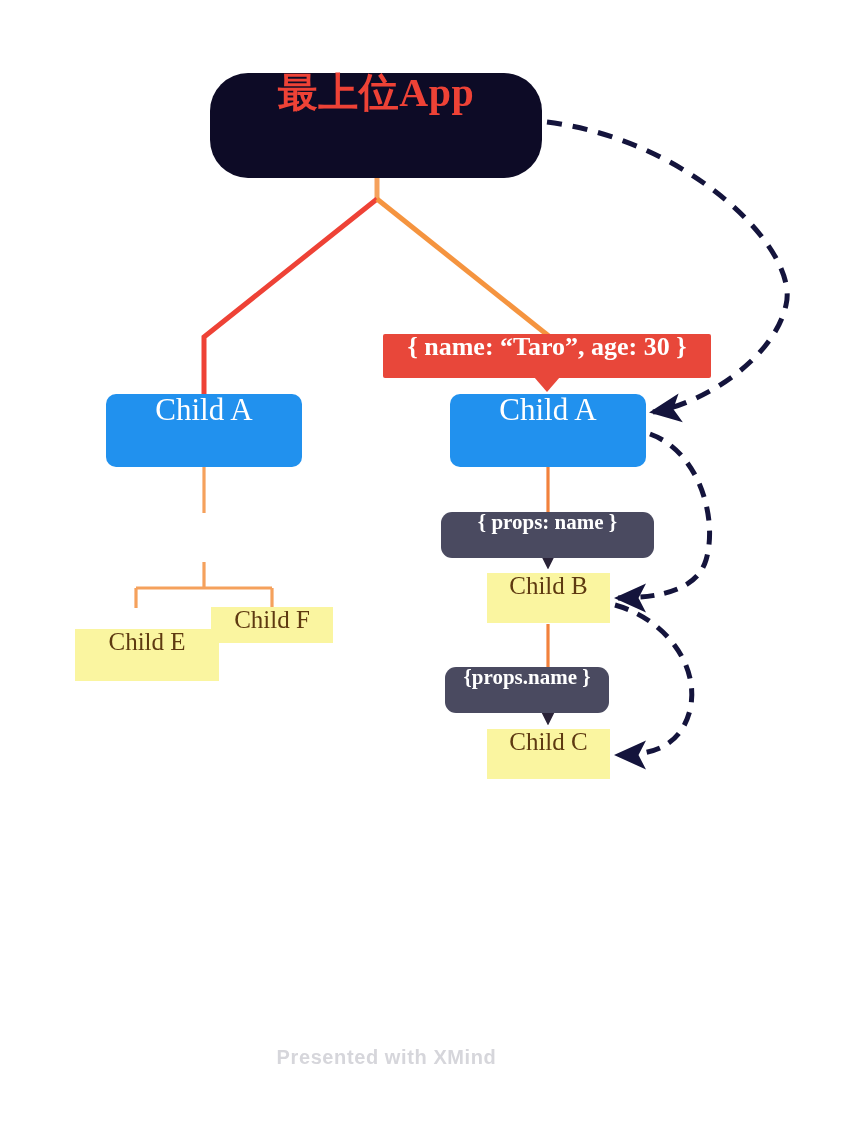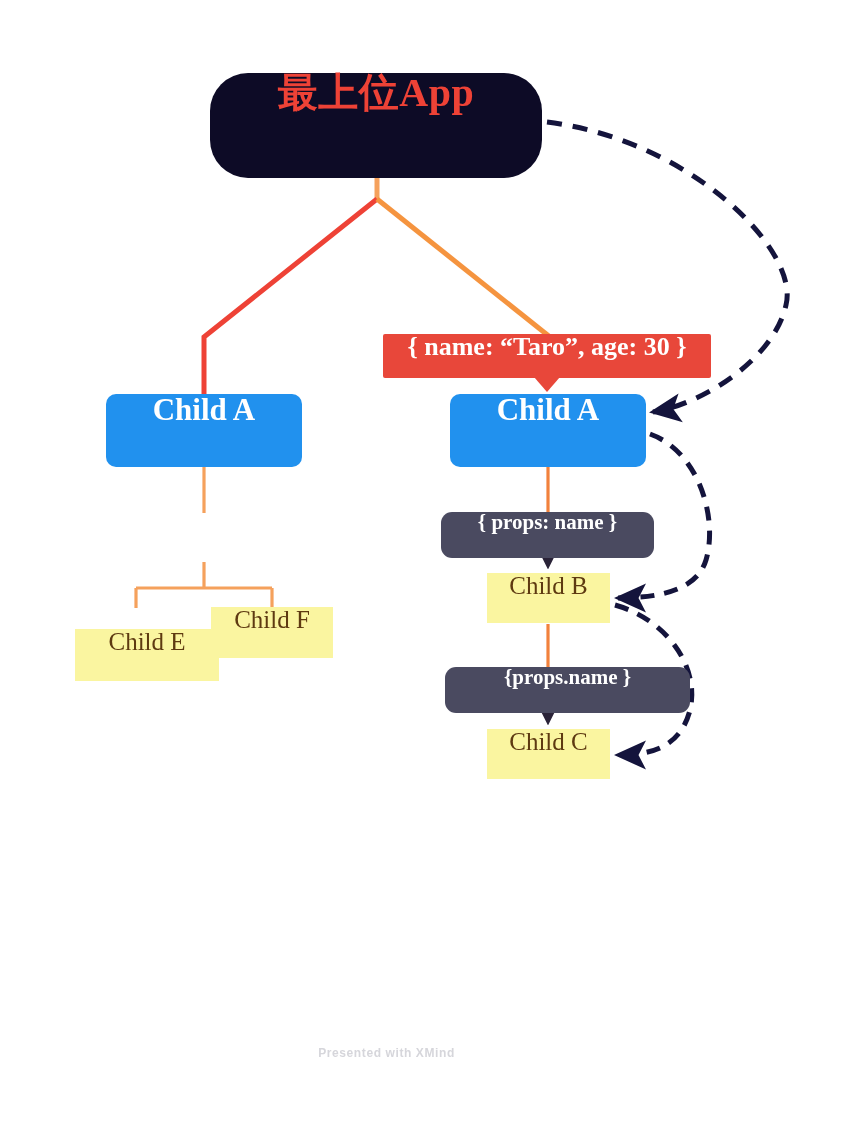--- a/index.html
+++ b/index.html
@@ -50,21 +50,21 @@
     font-weight: bold;
     font-size: 40px;
     letter-spacing: 0.5px;
   }
 
   
   .node-blue {
     background: #2191EE;
     border-radius: 10px;
     color: #ffffff;
-    font-weight: bold;
+    font-weight: normal;
     font-size: 31px;
   }
 
   
   .node-yellow {
     background: #FAF5A0;
     border-radius: 0;
     color: #5E3A11;
     font-weight: normal;
     font-size: 25px;
@@ -99,21 +99,21 @@
   }
 
   
   .watermark {
     position: absolute;
     left: 0;
     top: 1046px;
     width: 773px;
     text-align: center;
     font-family: "Liberation Sans", "DejaVu Sans", sans-serif;
-    font-size: 12px;
+    font-size: 20px;
     font-weight: bold;
     letter-spacing: 0.6px;
     color: #D6D6DB;
   }
 </style>
 </head>
 <body>
 
 <div id="canvas">
 
@@ -166,33 +166,33 @@
 
   <div class="node node-blue" style="left:450px; top:394px; width:196px; height:73px;">
     <span>Child A</span>
   </div>
 
 
   <div class="node node-yellow" style="left:75px; top:629px; width:144px; height:52px;">
     <span>Child E</span>
   </div>
 
-  <div class="node node-yellow" style="left:211px; top:607px; width:122px; height:51px;">
+  <div class="node node-yellow" style="left:211px; top:607px; width:122px; height:36px;">
     <span>Child F</span>
   </div>
 
   <div class="node node-chip" style="left:441px; top:512px; width:213px; height:46px;font-family:Liberation Serif, serif;">
     <span>{ props: name }</span>
   </div>
 
   <div class="node node-yellow" style="left:487px; top:573px; width:123px; height:50px;">
     <span>Child B</span>
   </div>
 
-  <div class="node node-chip" style="left:445px; top:667px; width:245px; height:46px;">
+  <div class="node node-chip" style="left:445px; top:667px; width:164px; height:46px;">
     <span>{props.name }</span>
   </div>
 
   <div class="node node-yellow" style="left:487px; top:729px; width:123px; height:50px;">
     <span>Child C</span>
   </div>
 
   <div class="watermark">Presented with XMind</div>
 
 </div>

